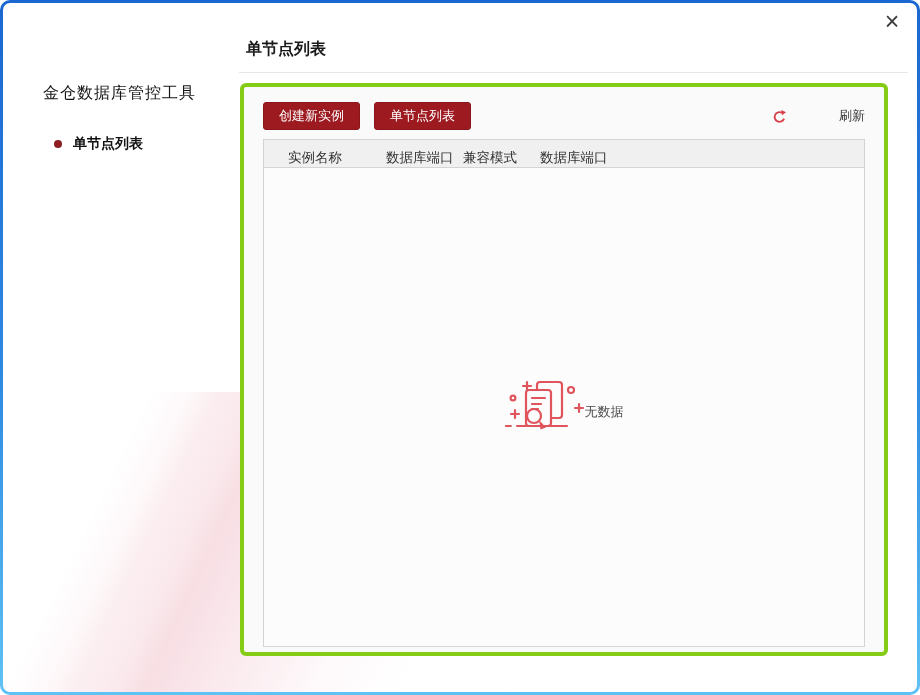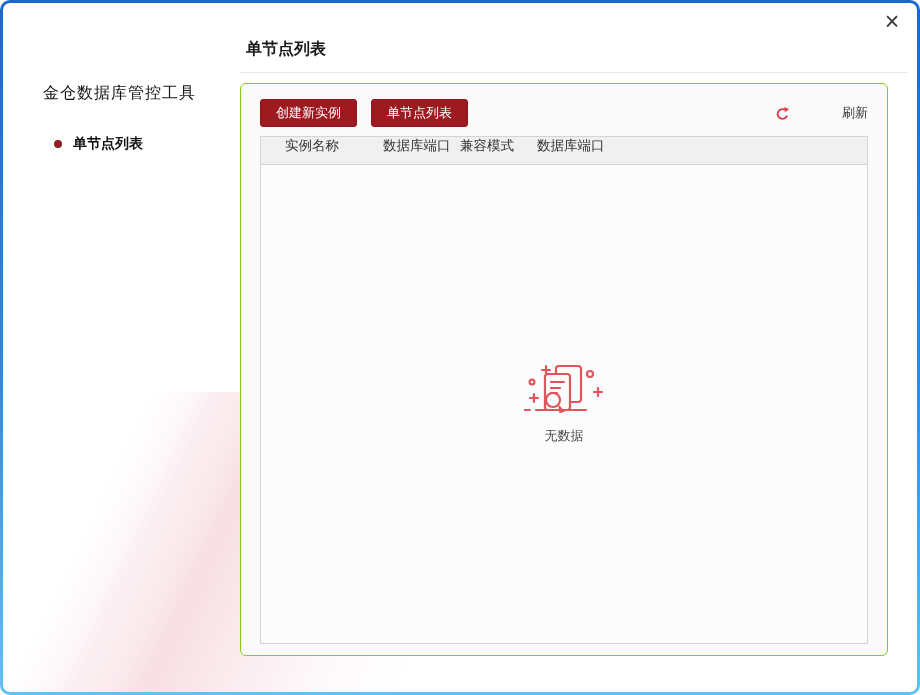--- a/index.html
+++ b/index.html
@@ -46,50 +46,50 @@
   .menu-item .label { font-size:14px; color:#333; white-space:nowrap; }
   .menu-item.active .bullet { background:#8e1d23; }
   .menu-item.active .label { font-weight:700; color:#111; }
 
   
   .main-title { position:absolute; left:243px; top:36px; font-size:16px; font-weight:600; color:#1a1a1a; }
   .title-divider { position:absolute; left:236px; right:9px; top:69px; height:1px; background:#e7e7e7; }
 
   .panel {
     position:absolute; left:237px; top:80px; width:648px; height:573px;
-    background:#fafafa; border:1px solid #84cc16; border-radius:6px;
+    background:#fafafa; border:4px solid #84cc16; border-radius:6px;
   }
   .toolbar { position:absolute; left:19px; right:19px; top:15px; height:28px; display:flex; align-items:center; }
   .btn {
     height:28px; padding:0 15px; margin-right:14px;
     background:#9c1a20; border:1px solid #8a161b; border-radius:3px;
     color:#fff; font-size:13px; display:flex; align-items:center; cursor:pointer; white-space:nowrap;
   }
   .refresh { margin-left:auto; display:flex; align-items:center; cursor:pointer;gap:47px; }
   .refresh svg { width:15px; height:15px; margin-right:5px; }
   .refresh .refresh-label { font-size:13px; color:#333; }
 
   .table { position:absolute; left:19px; right:19px; top:52px; }
   .thead {
-    display:flex; align-items:flex-start; height:29px;
+    display:flex; align-items:flex-end; height:29px;
     background:#f0f0f0; border:1px solid #d4d4d4;
     font-size:13.5px; color:#333;
   }
   .th { white-space:nowrap; }
   .th1 { width:122px; padding-left:24px; }
   .th2 { width:77px; }
   .th3 { width:77px; }
   .th4 { width:83px; }
   .th5 { flex:1; }
   .tbody {
     height:479px; background:#fcfcfc;
     border:1px solid #d4d4d4; border-top:none;
     display:flex; align-items:center; justify-content:center;
   }
-  .empty { display:flex; flex-direction:column; align-items:center; }
+  .empty { display:flex; flex-direction:row; align-items:center; }
   .empty-text { margin-top:9px; font-size:13px; color:#4a4a4a; }
 </style>
 </head>
 <body>
 
 <div class="window">
   <div class="window-inner">
 
     <div class="decor-pink"></div>
 

